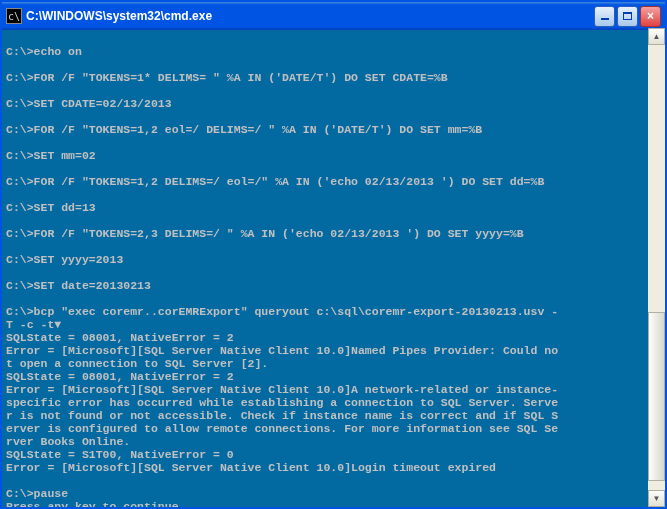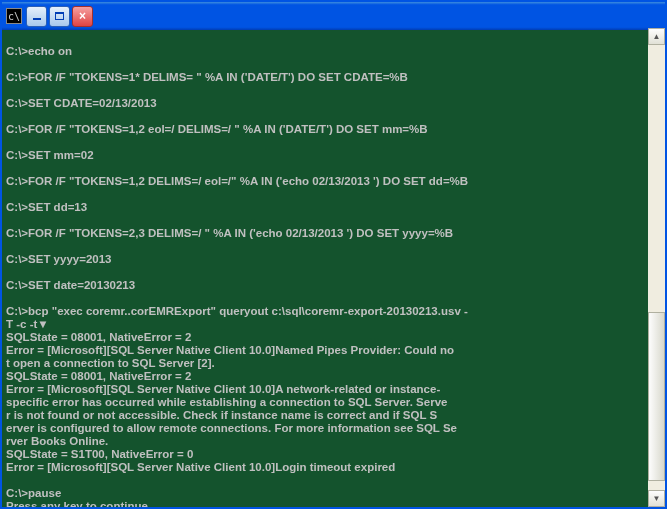--- a/index.html
+++ b/index.html
@@ -84,23 +84,23 @@
       height: 8px;
       border: 1px solid #003db5;
       border-top: 2px solid #003db5;
     }
     .close-icon {
       font-weight: bold;
       font-size: 12px;
     }
     .console {
       flex: 1;
-      background: #14532d;
+      background: #0369a1;
       color: #c0c0c0;
-      font-family: Liberation Sans, sans-serif;
+      font-family: Liberation Mono, monospace;
       font-size: 11.5px;
       line-height: 13px;
       padding: 2px 4px;
       white-space: pre;
       overflow: hidden;
       position: relative;
       font-weight: bold;
     }
     .scrollbar {
       position: absolute;
@@ -137,20 +137,21 @@
       background: linear-gradient(to right, #fdfdfd, #d8d8cc);
       border: 1px solid #b0b0a0;
     }
   </style>
 </head>
 <body>
 
 <div class="window">
   <div class="titlebar">
     <div class="titlebar-icon">c\</div>
+    <div class="titlebar-text">C:\WINDOWS\system32\cmd.exe</div>
     <div class="window-controls">
       <div class="win-btn">
           <div class="min-icon"></div>
         </div>
       <div class="win-btn">
           <div class="max-icon"></div>
         </div>
       <div class="win-btn close">
           <span class="close-icon">×</span>
         </div>

